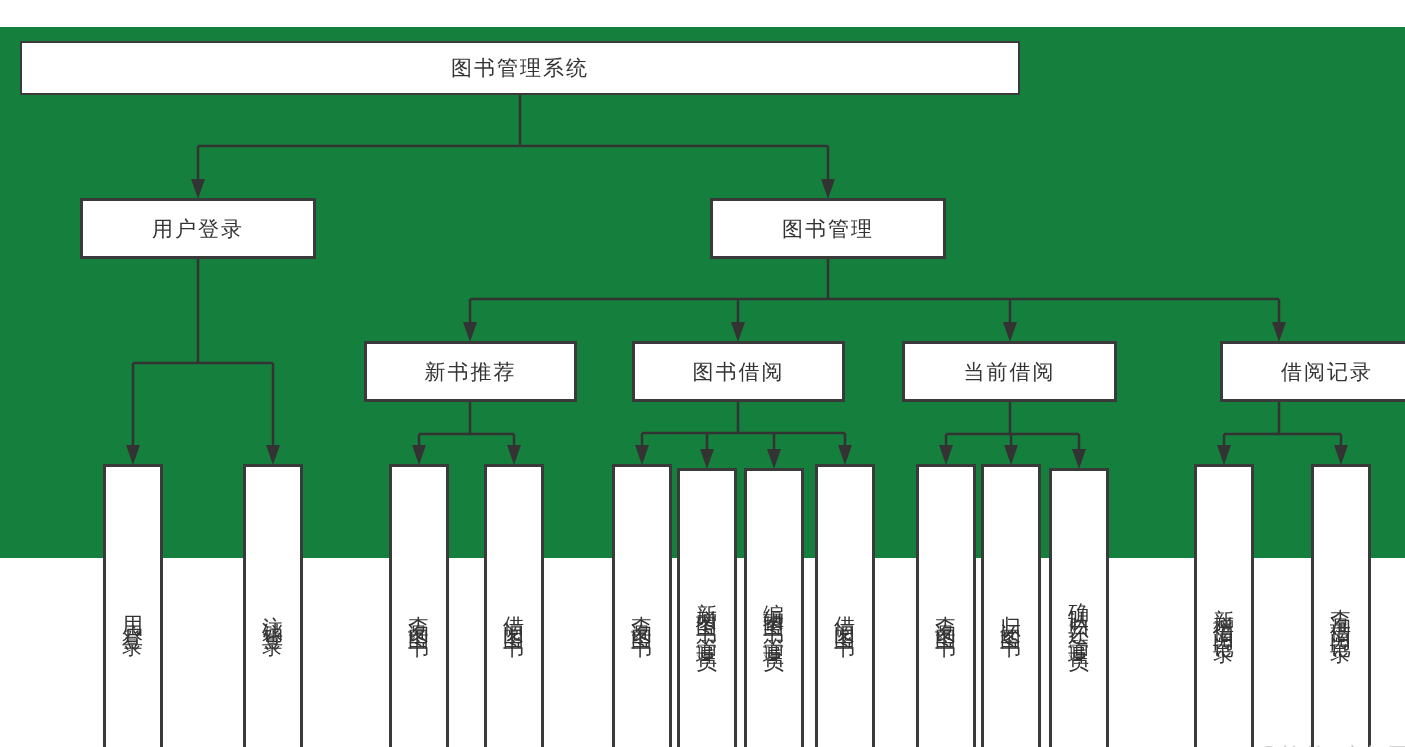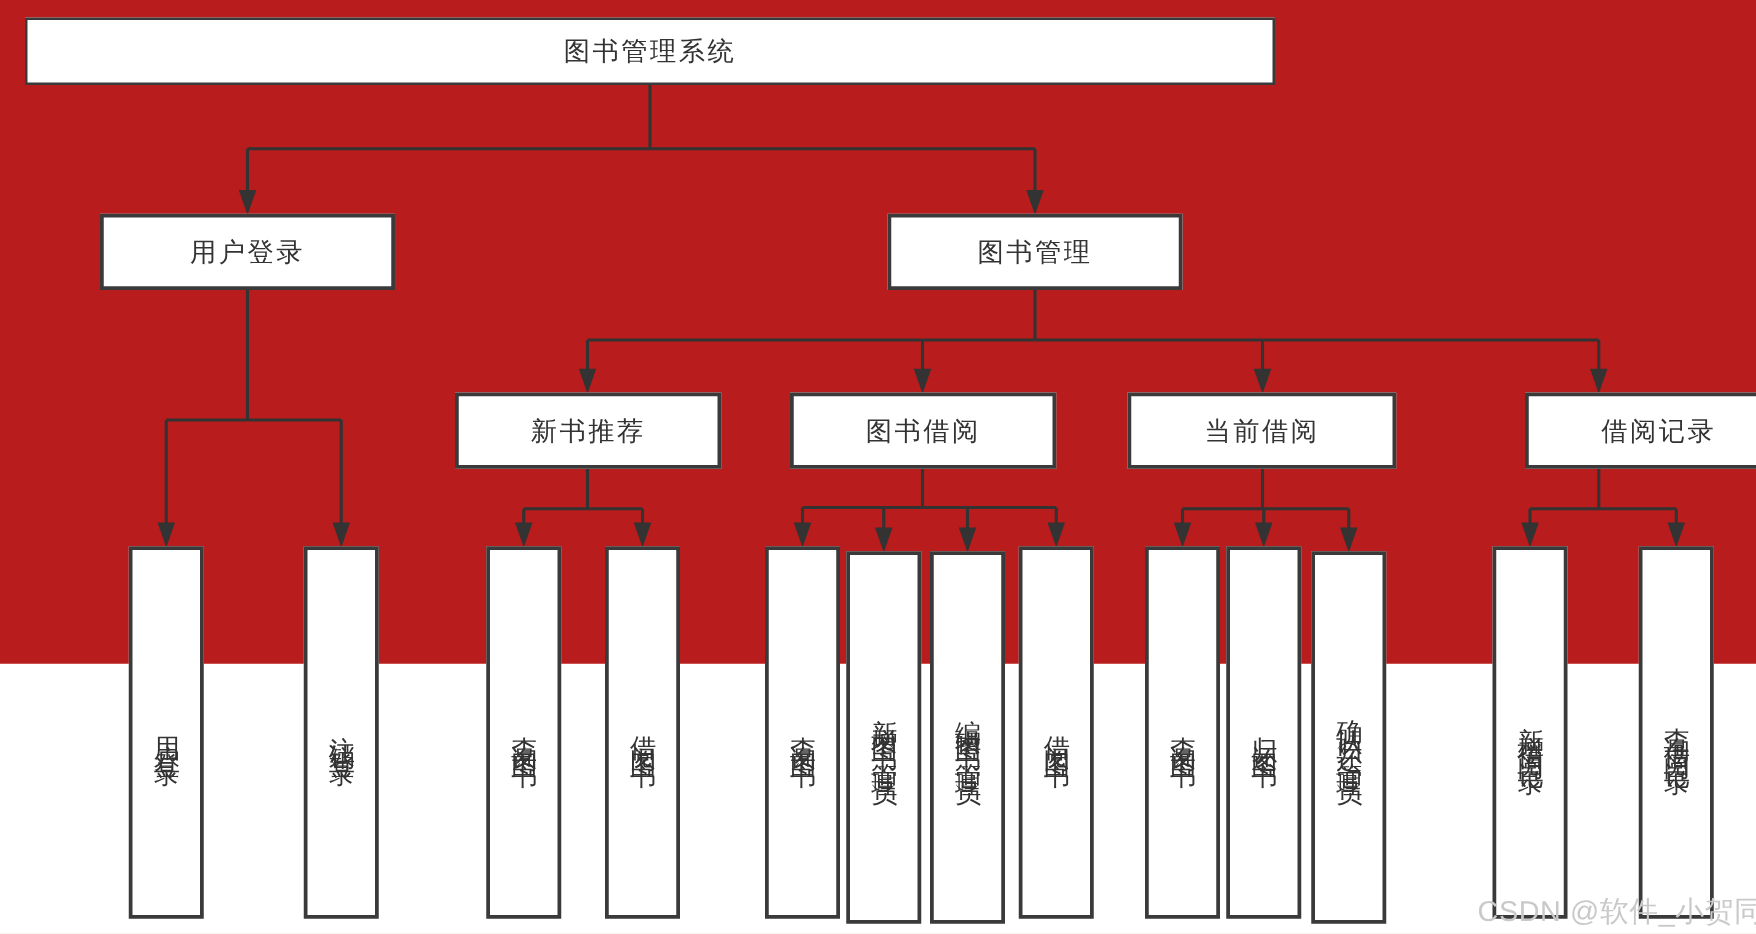--- a/index.html
+++ b/index.html
@@ -8,21 +8,22 @@
     background: #ffffff;
     width: 1405px;
     height: 747px;
     overflow: hidden;
     font-family: "Liberation Sans", "DejaVu Sans", sans-serif;
   }
   .canvas {
     position: relative;
     width: 1405px;
     height: 531px;
-    background: #b91c1c;
+    background: #15803d;
+    margin-top: 27px;
   }
   .connectors {
     position: absolute;
     left: 0; top: 0;
     width: 1405px;
     height: 747px;
     pointer-events: none;
   }
   .node {
     position: absolute;

